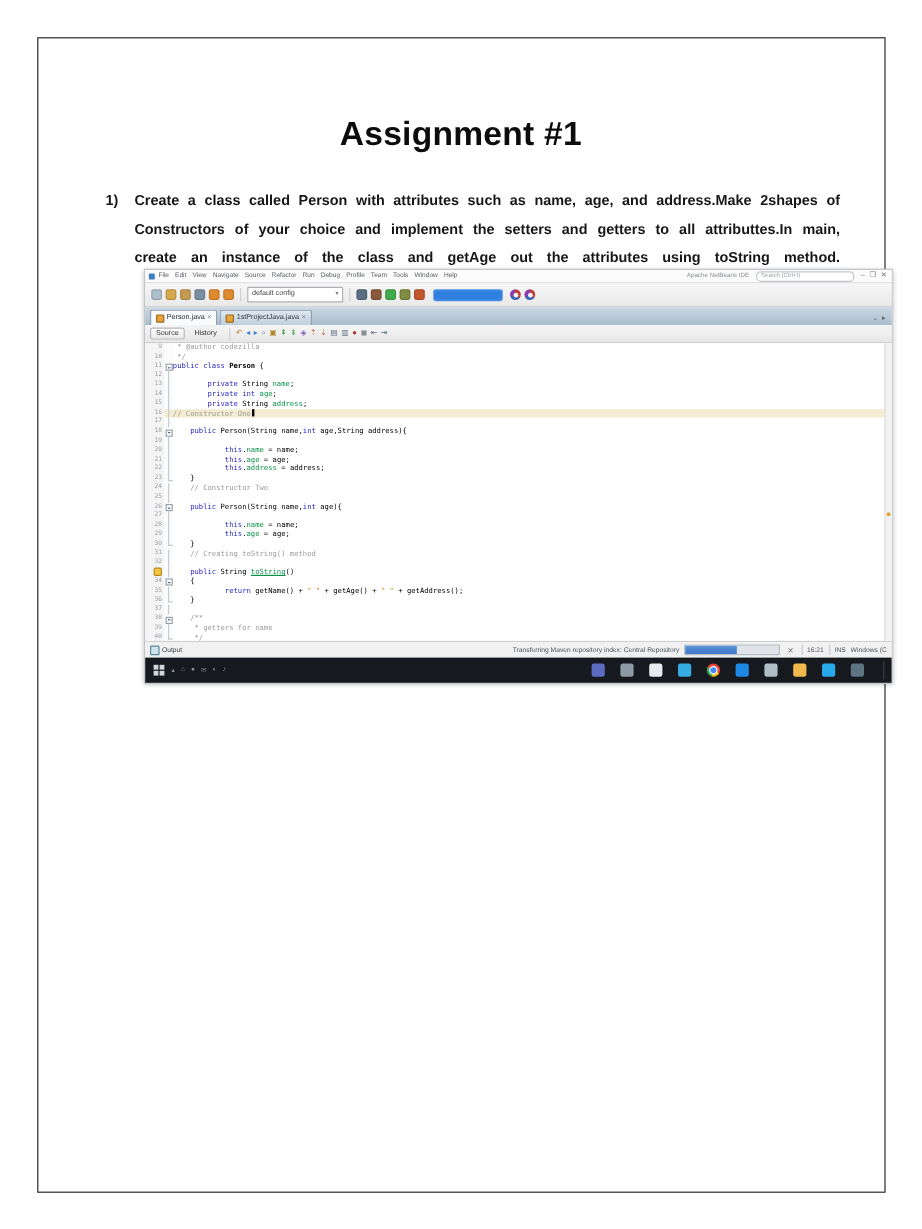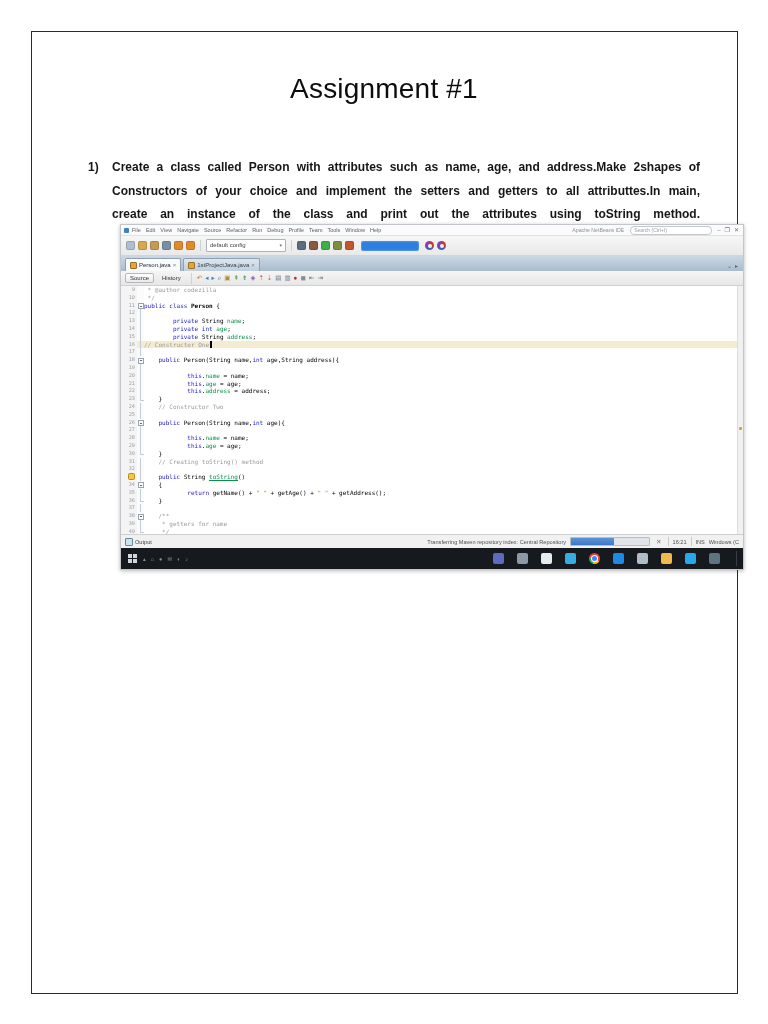--- a/index.html
+++ b/index.html
@@ -1,21 +1,21 @@
 <!DOCTYPE html>
 <html><head>
 <meta charset="utf-8">
 <style>
   html,body{margin:0;padding:0;background:#fff;}
   .page{position:relative;width:768px;height:1024px;background:#fff;overflow:hidden;
         font-family:"Liberation Sans",sans-serif;color:#111;}
   .page-border{position:absolute;left:31px;top:31px;width:705px;height:961px;
         border:1.5px solid #2b2b2b;}
-  .doc-title{position:absolute;left:0;top:73px;width:768px;text-align:center;
-        font-size:28px;font-weight:normal;color:#0d0d0d;letter-spacing:0.2px;}
+  .doc-title{position:absolute;left:0;top:96px;width:768px;text-align:center;
+        font-size:28px;font-weight:bold;color:#0d0d0d;letter-spacing:0.2px;}
   .question{position:absolute;left:88px;top:156px;width:612px;display:flex;gap:8px;
         font-size:12px;font-weight:bold;color:#161616;line-height:23.5px;}
   .qnum{flex:none;width:16px;}
   .qtext{flex:1;white-space:pre-line;text-align:justify;text-align-last:justify;}
 
   
   .ide{position:absolute;left:120px;top:224px;width:622px;height:344px;
        display:flex;flex-direction:column;background:#f4f4f4;
        border:1px solid #c2c6ca;box-shadow:0 1px 4px rgba(0,0,0,.28);
        font-family:"Liberation Sans",sans-serif;}
@@ -112,21 +112,21 @@
 
 <div class="page">
   <div class="page-border"></div>
 
   <div class="doc-title">Assignment #1</div>
 
   <div class="question">
     <div class="qnum">1)</div>
     <div class="qtext">Create a class called Person with attributes such as name, age, and address.Make 2shapes of
 Constructors of your choice and implement the setters and getters to all attributtes.In main,
-create an instance of the class and print out the attributes using toString method.</div>
+create an instance of the class and getAge out the attributes using toString method.</div>
   </div>
 
   <div class="ide">
 
     <div class="menubar">
       <span class="nb-logo"></span>
       <span class="menus" id="menus">
           <span class="menu-item">File</span>
           <span class="menu-item">Edit</span>
           <span class="menu-item">View</span>

